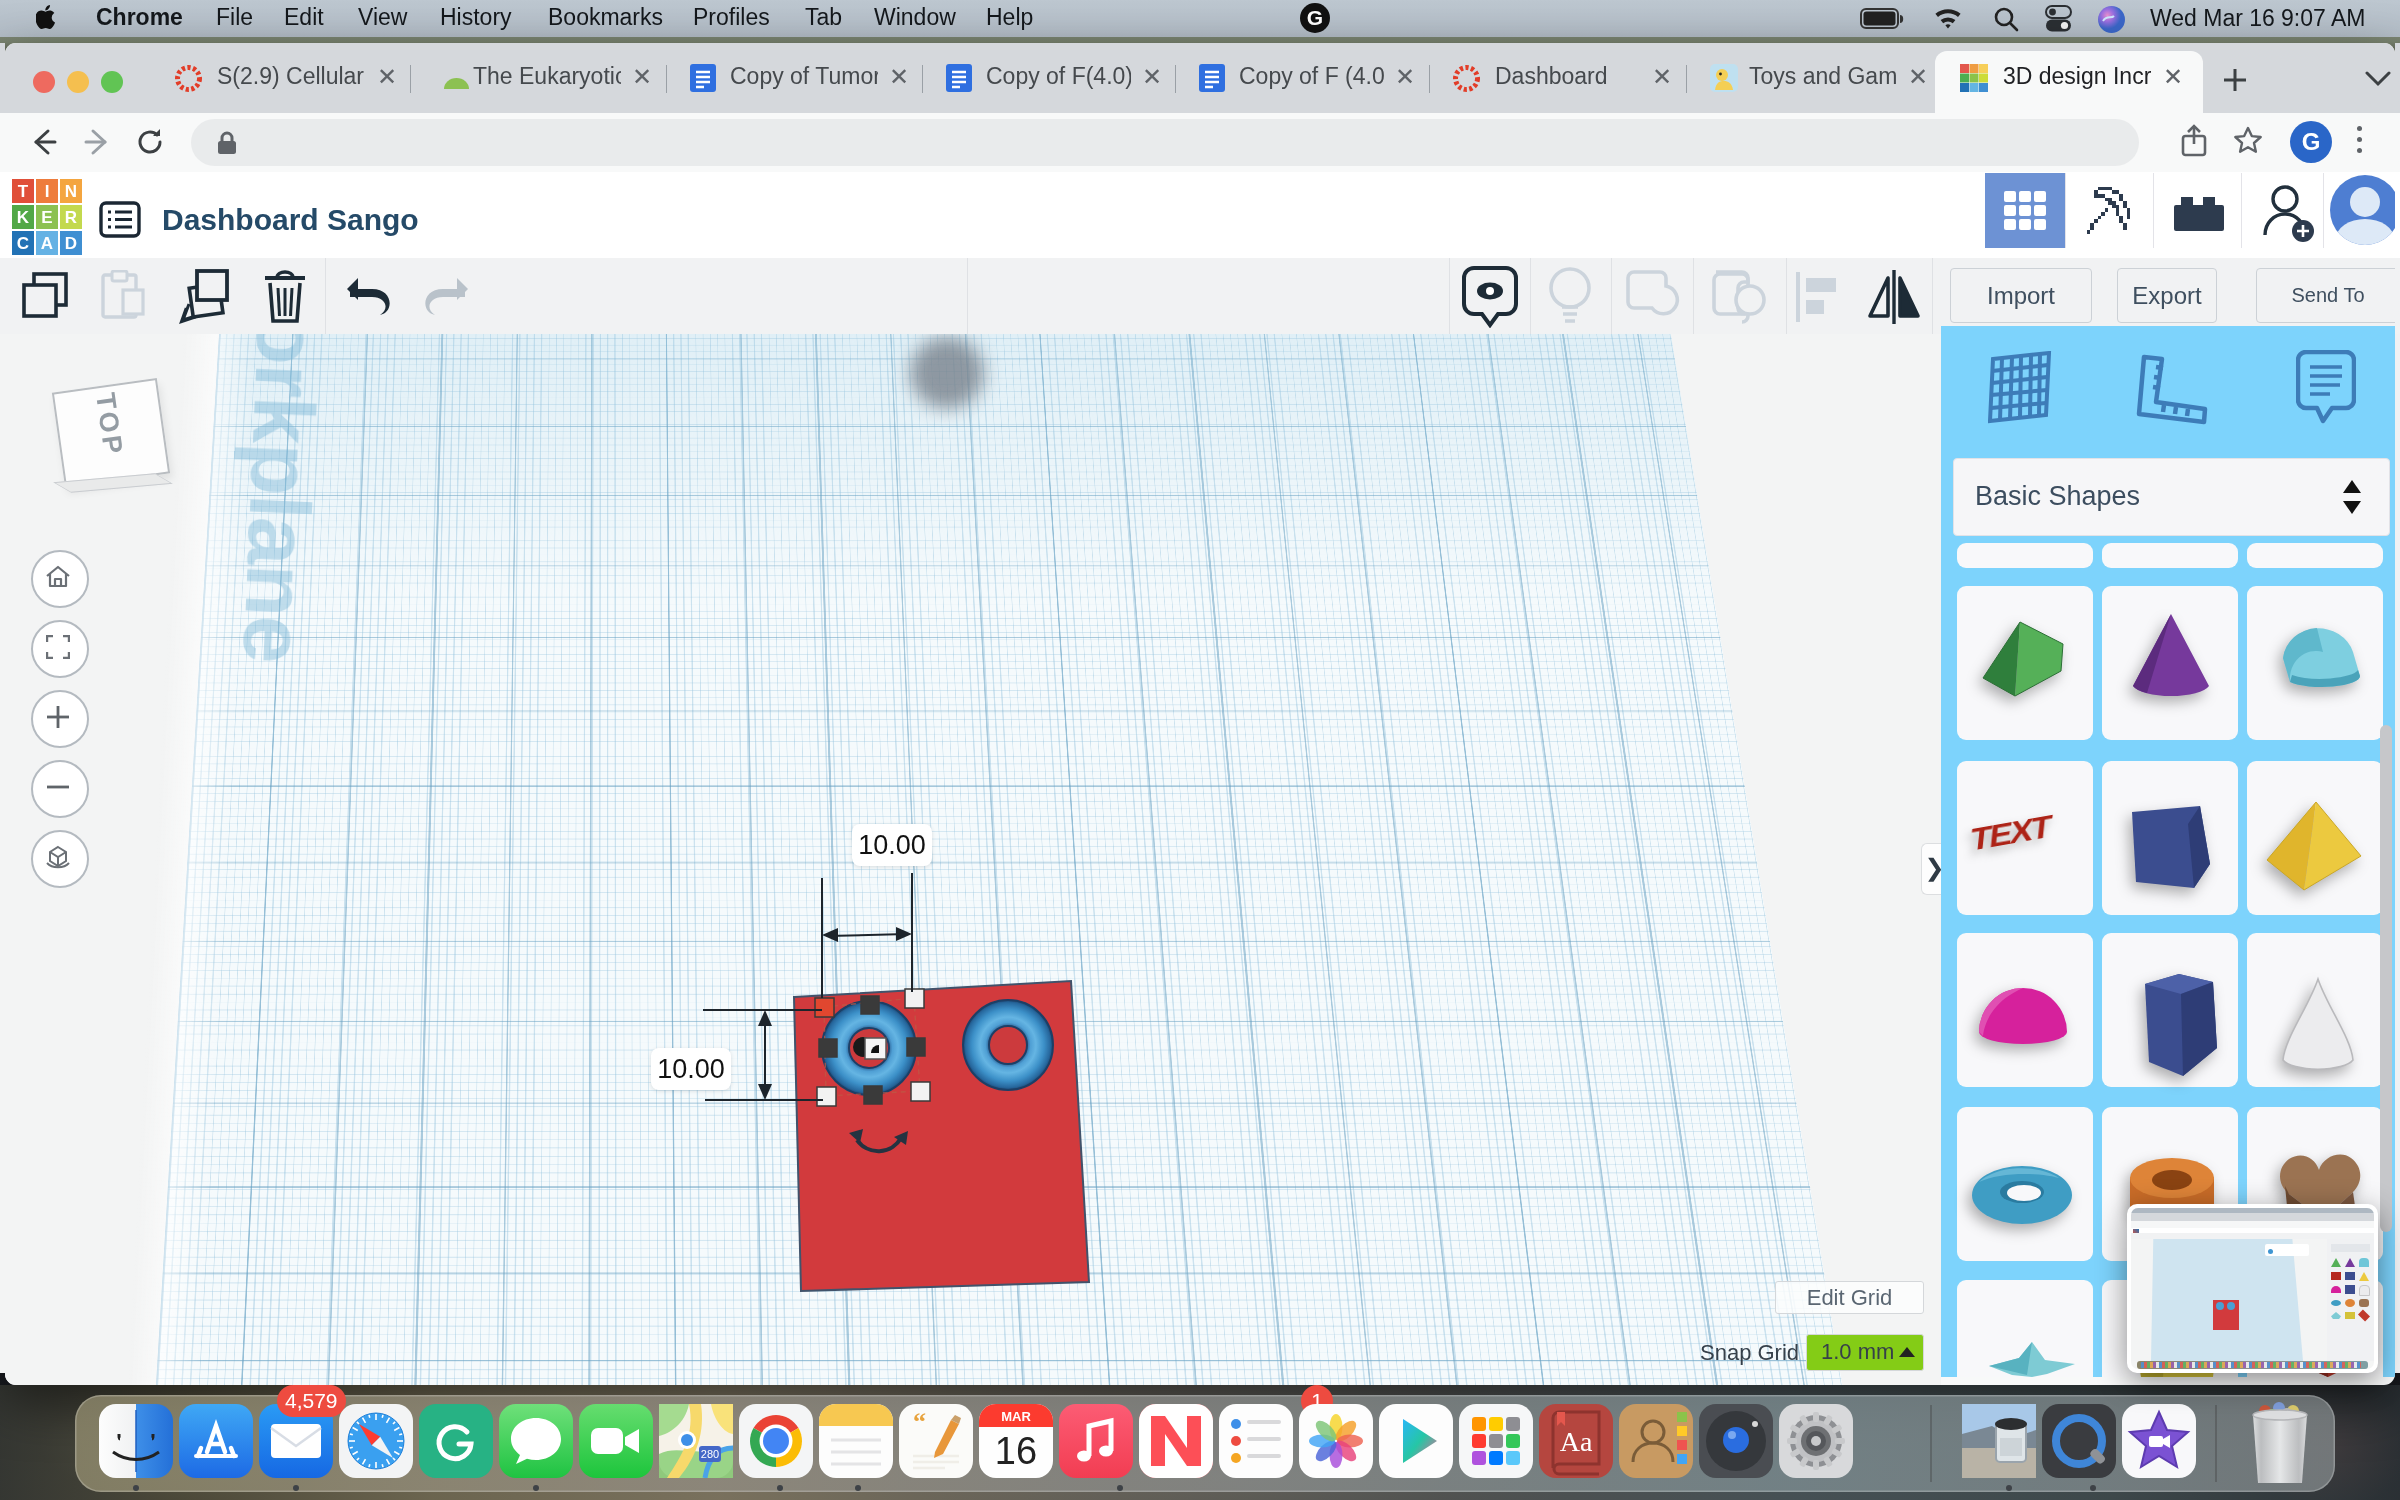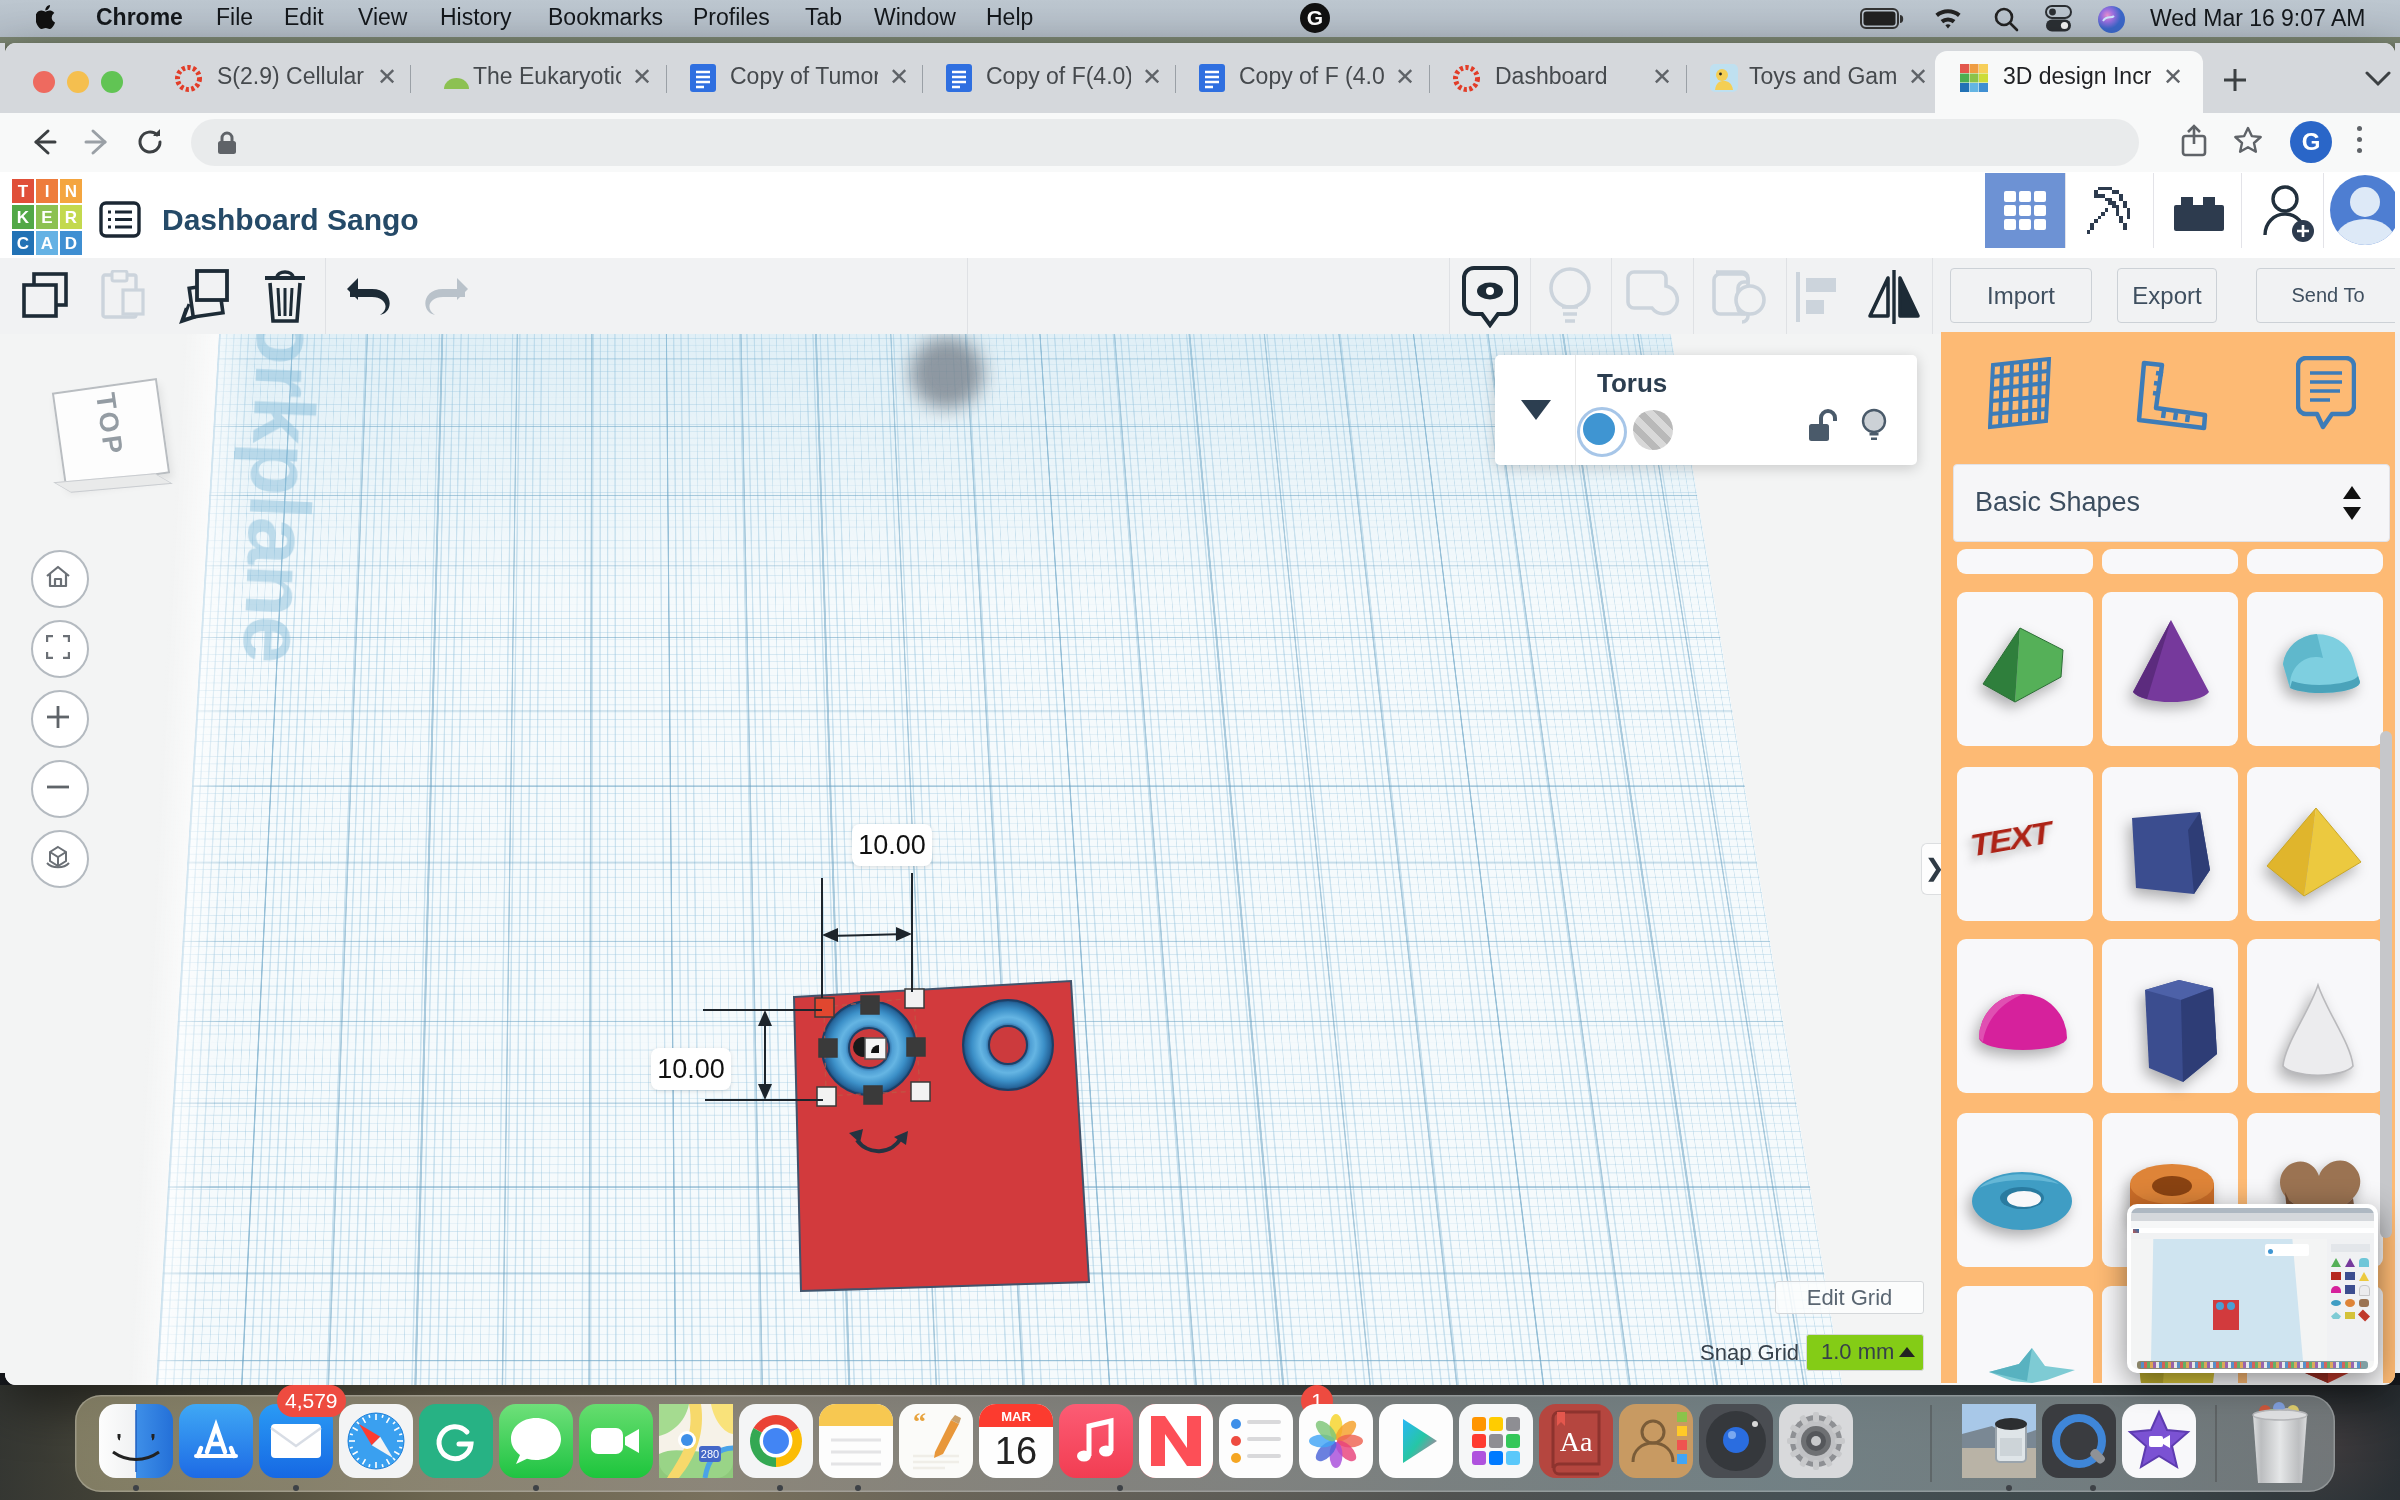--- a/index.html
+++ b/index.html
@@ -551,42 +551,22 @@
     <div class="abs" style="left:1801px;top:1000px;width:116px;height:35px;background:#84cc16;border:1px solid #d4d7da;border-radius:3px;">
        <span class="abs" style="left:14px;top:4px;font-size:22px;color:#36404a;">1.0 mm</span>
        <svg class="abs" style="left:92px;top:12px;" width="16" height="10" viewBox="0 0 16 10">
           <path d="M8 0 L16 10 L0 10 z" fill="#222"></path>
         </svg>
     </div>
 
     <div class="abs" style="left:1916px;top:509px;width:25px;height:50px;background:#fdfdfd;border:1px solid #dcdee0;border-right:none;border-radius:6px 0 0 6px;color:#2f3a44;font-size:24px;line-height:48px;text-align:center;">❯</div>
   </div>
 
-  <div class="abs" style="left:1490px;top:312px;width:422px;height:110px;background:#fff;border-radius:5px;box-shadow:0 3px 14px rgba(0,0,0,.18);">
-    <div class="abs" style="left:80px;top:0;width:1px;height:110px;background:#e8e8e8;"></div>
-    <svg class="abs" style="left:26px;top:45px;" width="30" height="20" viewBox="0 0 30 20">
-        <path d="M0 0h30L15 20z" fill="#2c3e50"></path>
-      </svg>
-    <span class="abs" style="left:102px;top:13px;font-size:26px;font-weight:bold;color:#2c3e50;">Torus</span>
-    <div class="abs" style="left:82px;top:52px;width:44px;height:44px;border-radius:50%;border:3px solid #a7c6e8;background:#fff;"></div>
-    <div class="abs" style="left:88px;top:58px;width:32px;height:32px;border-radius:50%;background:#3f95d2;"></div>
-    <div class="abs" style="left:138px;top:55px;width:40px;height:40px;border-radius:50%;background:repeating-linear-gradient(45deg,#b9b9b9 0 7px,#d8d8d8 7px 14px);"></div>
-
-    <svg class="abs" style="left:312px;top:53px;" width="34" height="38" viewBox="0 0 34 38">
-        <rect x="2" y="16" width="20" height="17" rx="2.5" fill="#4a5a6a"></rect>
-        <path d="M14 16v-6a7 7 0 0 1 14 0v3" stroke="#4a5a6a" stroke-width="4" fill="none"></path>
-      </svg>
-
-    <svg class="abs" style="left:366px;top:53px;" width="26" height="38" viewBox="0 0 26 38">
-        <circle cx="13" cy="13" r="11" fill="#ccd1d6" stroke="#4a5a6a" stroke-width="2.4"></circle>
-        <path d="M8.5 25h9v2.6h-9zM10 29.5h6v2.6h-6z" fill="#4a5a6a"></path>
-      </svg>
-  </div>
-
-  <div class="abs" style="left:1936px;top:289px;width:454px;height:1051px;background:#fdba74;" id="sidebar">
+
+  <div class="abs" style="left:1936px;top:283px;width:454px;height:1051px;background:#7dd3fc;" id="sidebar">
 
     <svg class="abs" style="left:47px;top:25px;" width="66" height="76" viewBox="0 0 66 76">
         <g stroke="#3d7cb8" stroke-width="4" fill="none">
           <path d="M5 8 L61 2 L58 64 L2 70 Z"></path>
           <path d="M14 7 L12 69 M24 6 L22 68 M33 5 L32 66 M43 4 L42 65 M52 3 L51 64"></path>
           <path d="M4 20 L60 14 M4 32 L59 26 M3 44 L59 39 M3 57 L58 52"></path>
         </g>
       </svg>
 
     <svg class="abs" style="left:195px;top:28px;" width="75" height="72" viewBox="0 0 75 72">

